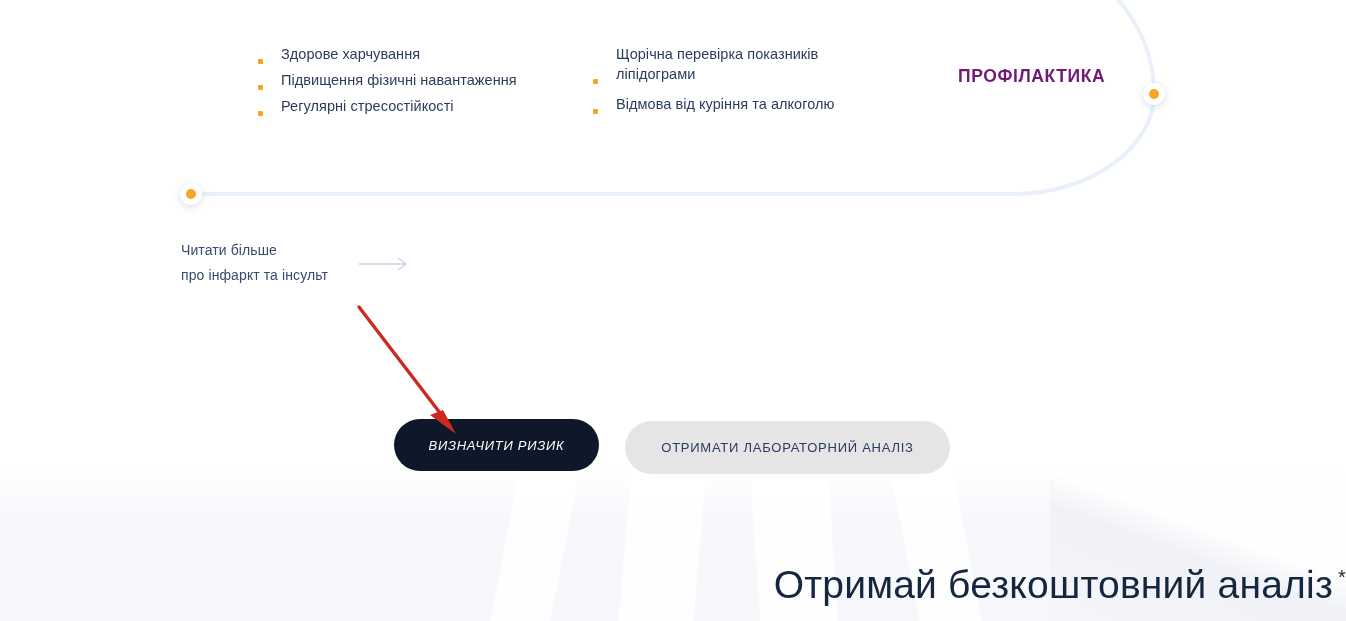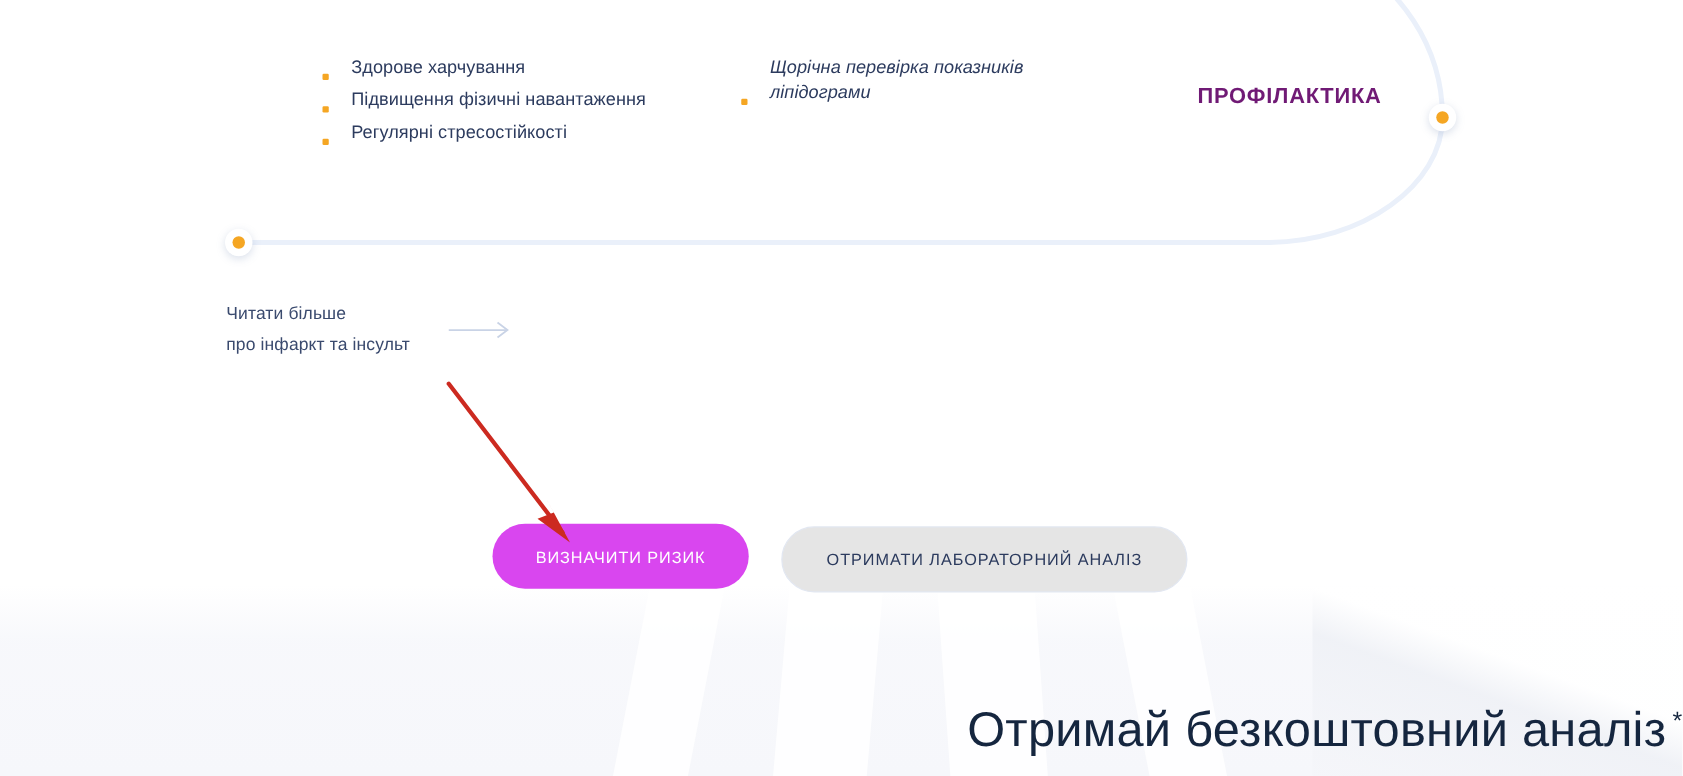--- a/index.html
+++ b/index.html
@@ -136,24 +136,25 @@
   }
   .btn {
     border: none;
     cursor: pointer;
     font-family: "Liberation Sans", sans-serif;
     white-space: nowrap;
   }
   .btn-primary {
     width: 205px; height: 52px;
     border-radius: 26px;
-    background: #d946ef;
+    background: #0f172a;
     color: #ffffff;
     font-size: 13px;
     letter-spacing: 0.75px;
+    font-style: italic;
   }
   .btn-secondary {
     margin-left: 26px;
     margin-top: 2px;
     width: 325px; height: 53px;
     border-radius: 27px;
     background: #e5e5e5;
     border: 1px solid #e2e7f1;
     color: #2c3b5e;
     font-size: 13px;
@@ -218,21 +219,25 @@
     </div>
     <div class="bullet-item">
       <span class="bullet-mark"></span>
       <span class="bullet-text">Регулярні стресостійкості</span>
     </div>
   </div>
 
   <div class="bullet-col" id="col-right">
     <div class="bullet-item" style="margin-bottom:10px;">
       <span class="bullet-mark"></span>
-      <span class="bullet-text" style="max-width:240px;font-style:italic;">Щорічна перевірка показників ліпідограми</span>
+      <span class="bullet-text" style="max-width:240px;">Щорічна перевірка показників ліпідограми</span>
+    </div>
+    <div class="bullet-item">
+      <span class="bullet-mark"></span>
+      <span class="bullet-text">Відмова від куріння та алкоголю</span>
     </div>
   </div>
 
   <div id="read-more">
     <span class="read-more-text">Читати більше
 про інфаркт та інсульт</span>
     <svg class="read-more-arrow" width="52" height="16" viewBox="0 0 52 16">
       <line x1="1" y1="8" x2="47" y2="8" stroke="#c9d3e6" stroke-width="1.4"></line>
       <polyline points="40,2 48,8 40,14" fill="none" stroke="#c9d3e6" stroke-width="1.4"></polyline>
     </svg>

